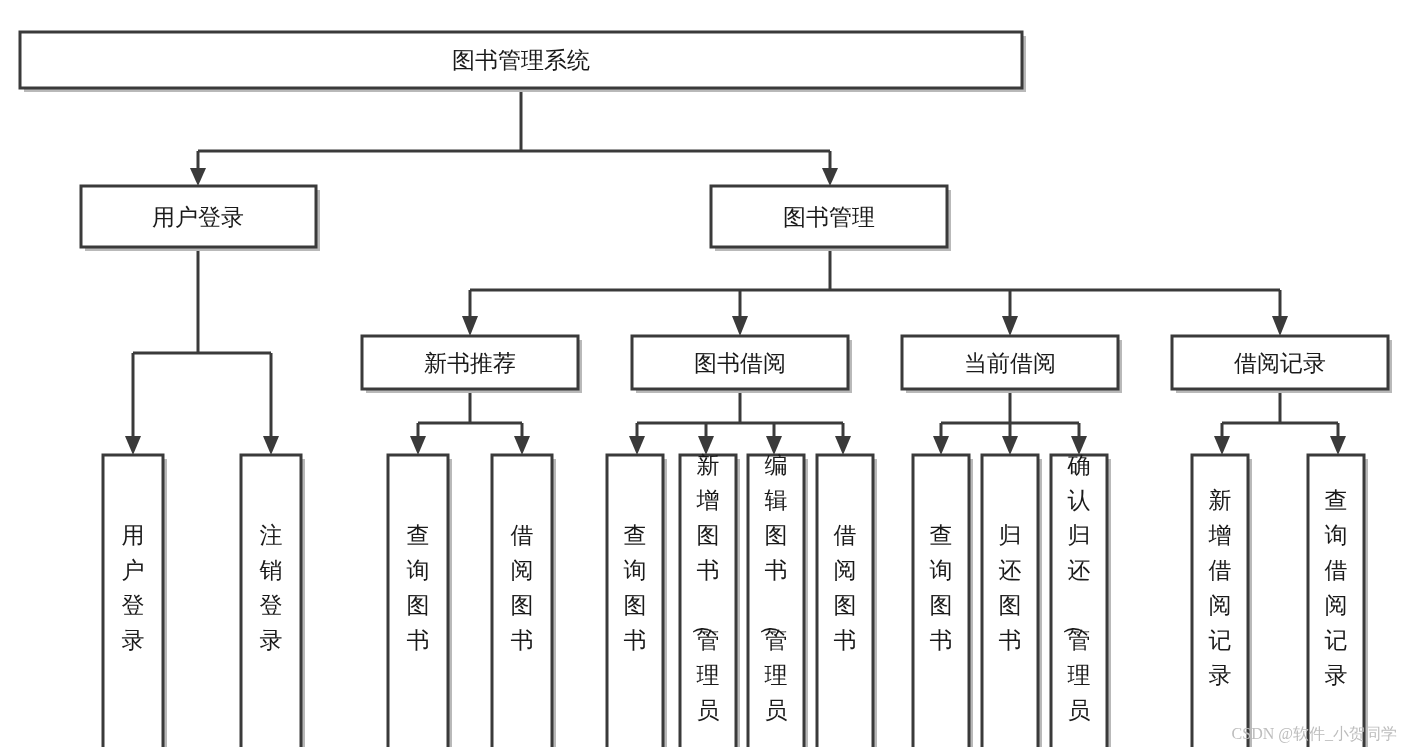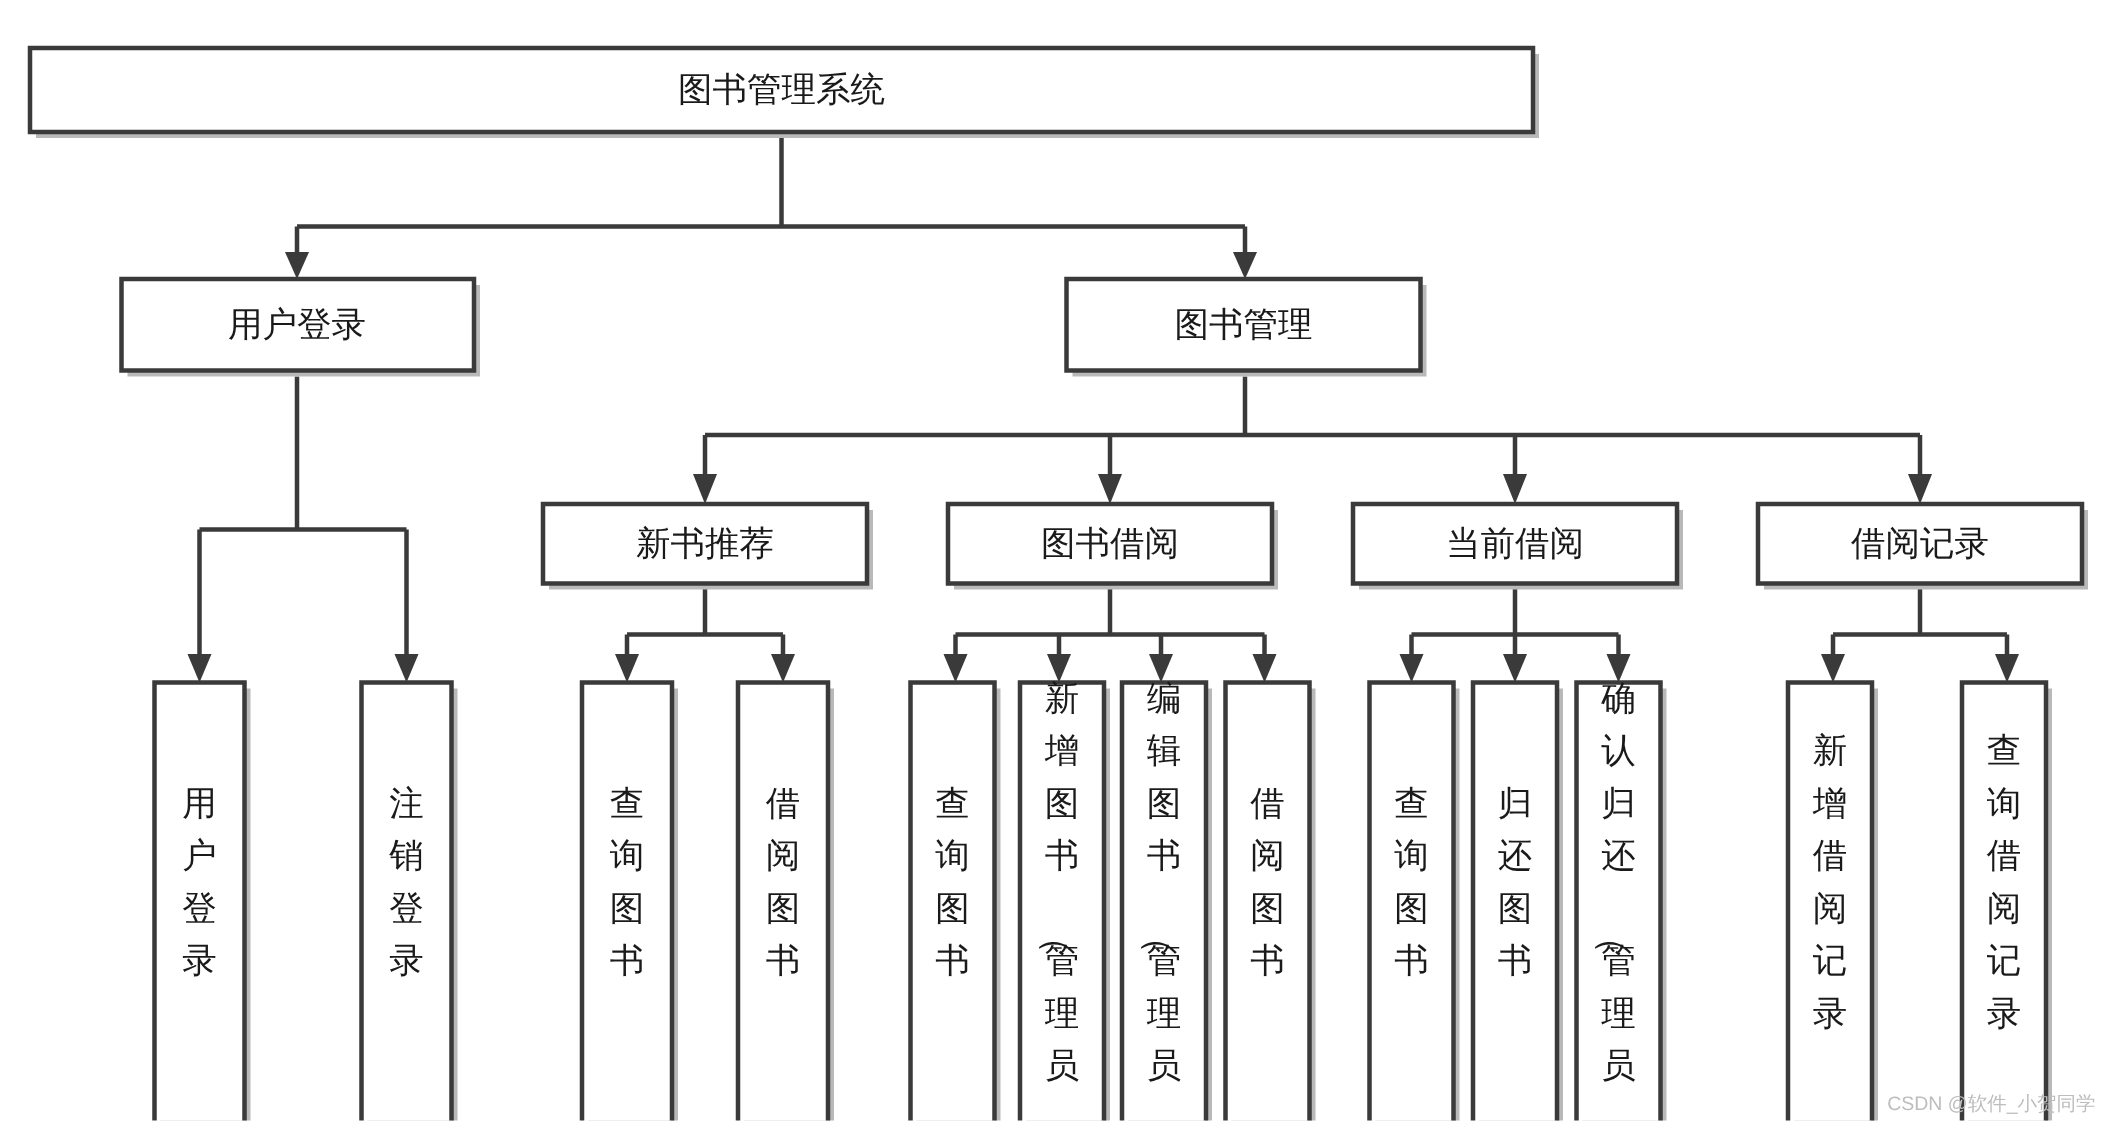--- a/index.html
+++ b/index.html
@@ -17,22 +17,22 @@
   .node-label{
     fill:#1a1a1a;font-family:"DejaVu Sans","Liberation Sans",sans-serif;
     font-size:23px;text-anchor:middle;dominant-baseline:middle;
   }
   .node-label-v{
     fill:#1a1a1a;font-family:"DejaVu Sans","Liberation Sans",sans-serif;
     font-size:23px;text-anchor:middle;
   }
   .watermark{
     position:absolute;right:8px;bottom:20px;
-    font-family:Liberation Sans, sans-serif;
-    font-size:13px;color:#bdbdbd;white-space:nowrap;user-select:none;
+    font-family:Liberation Serif, serif;
+    font-size:16px;color:#bdbdbd;white-space:nowrap;user-select:none;
   }
 </style>
 </head>
 <body>
 
 <div id="diagram-root">
   <svg width="1405" height="747" viewBox="0 0 1405 747" xmlns="http://www.w3.org/2000/svg">
 
     <g>
 

